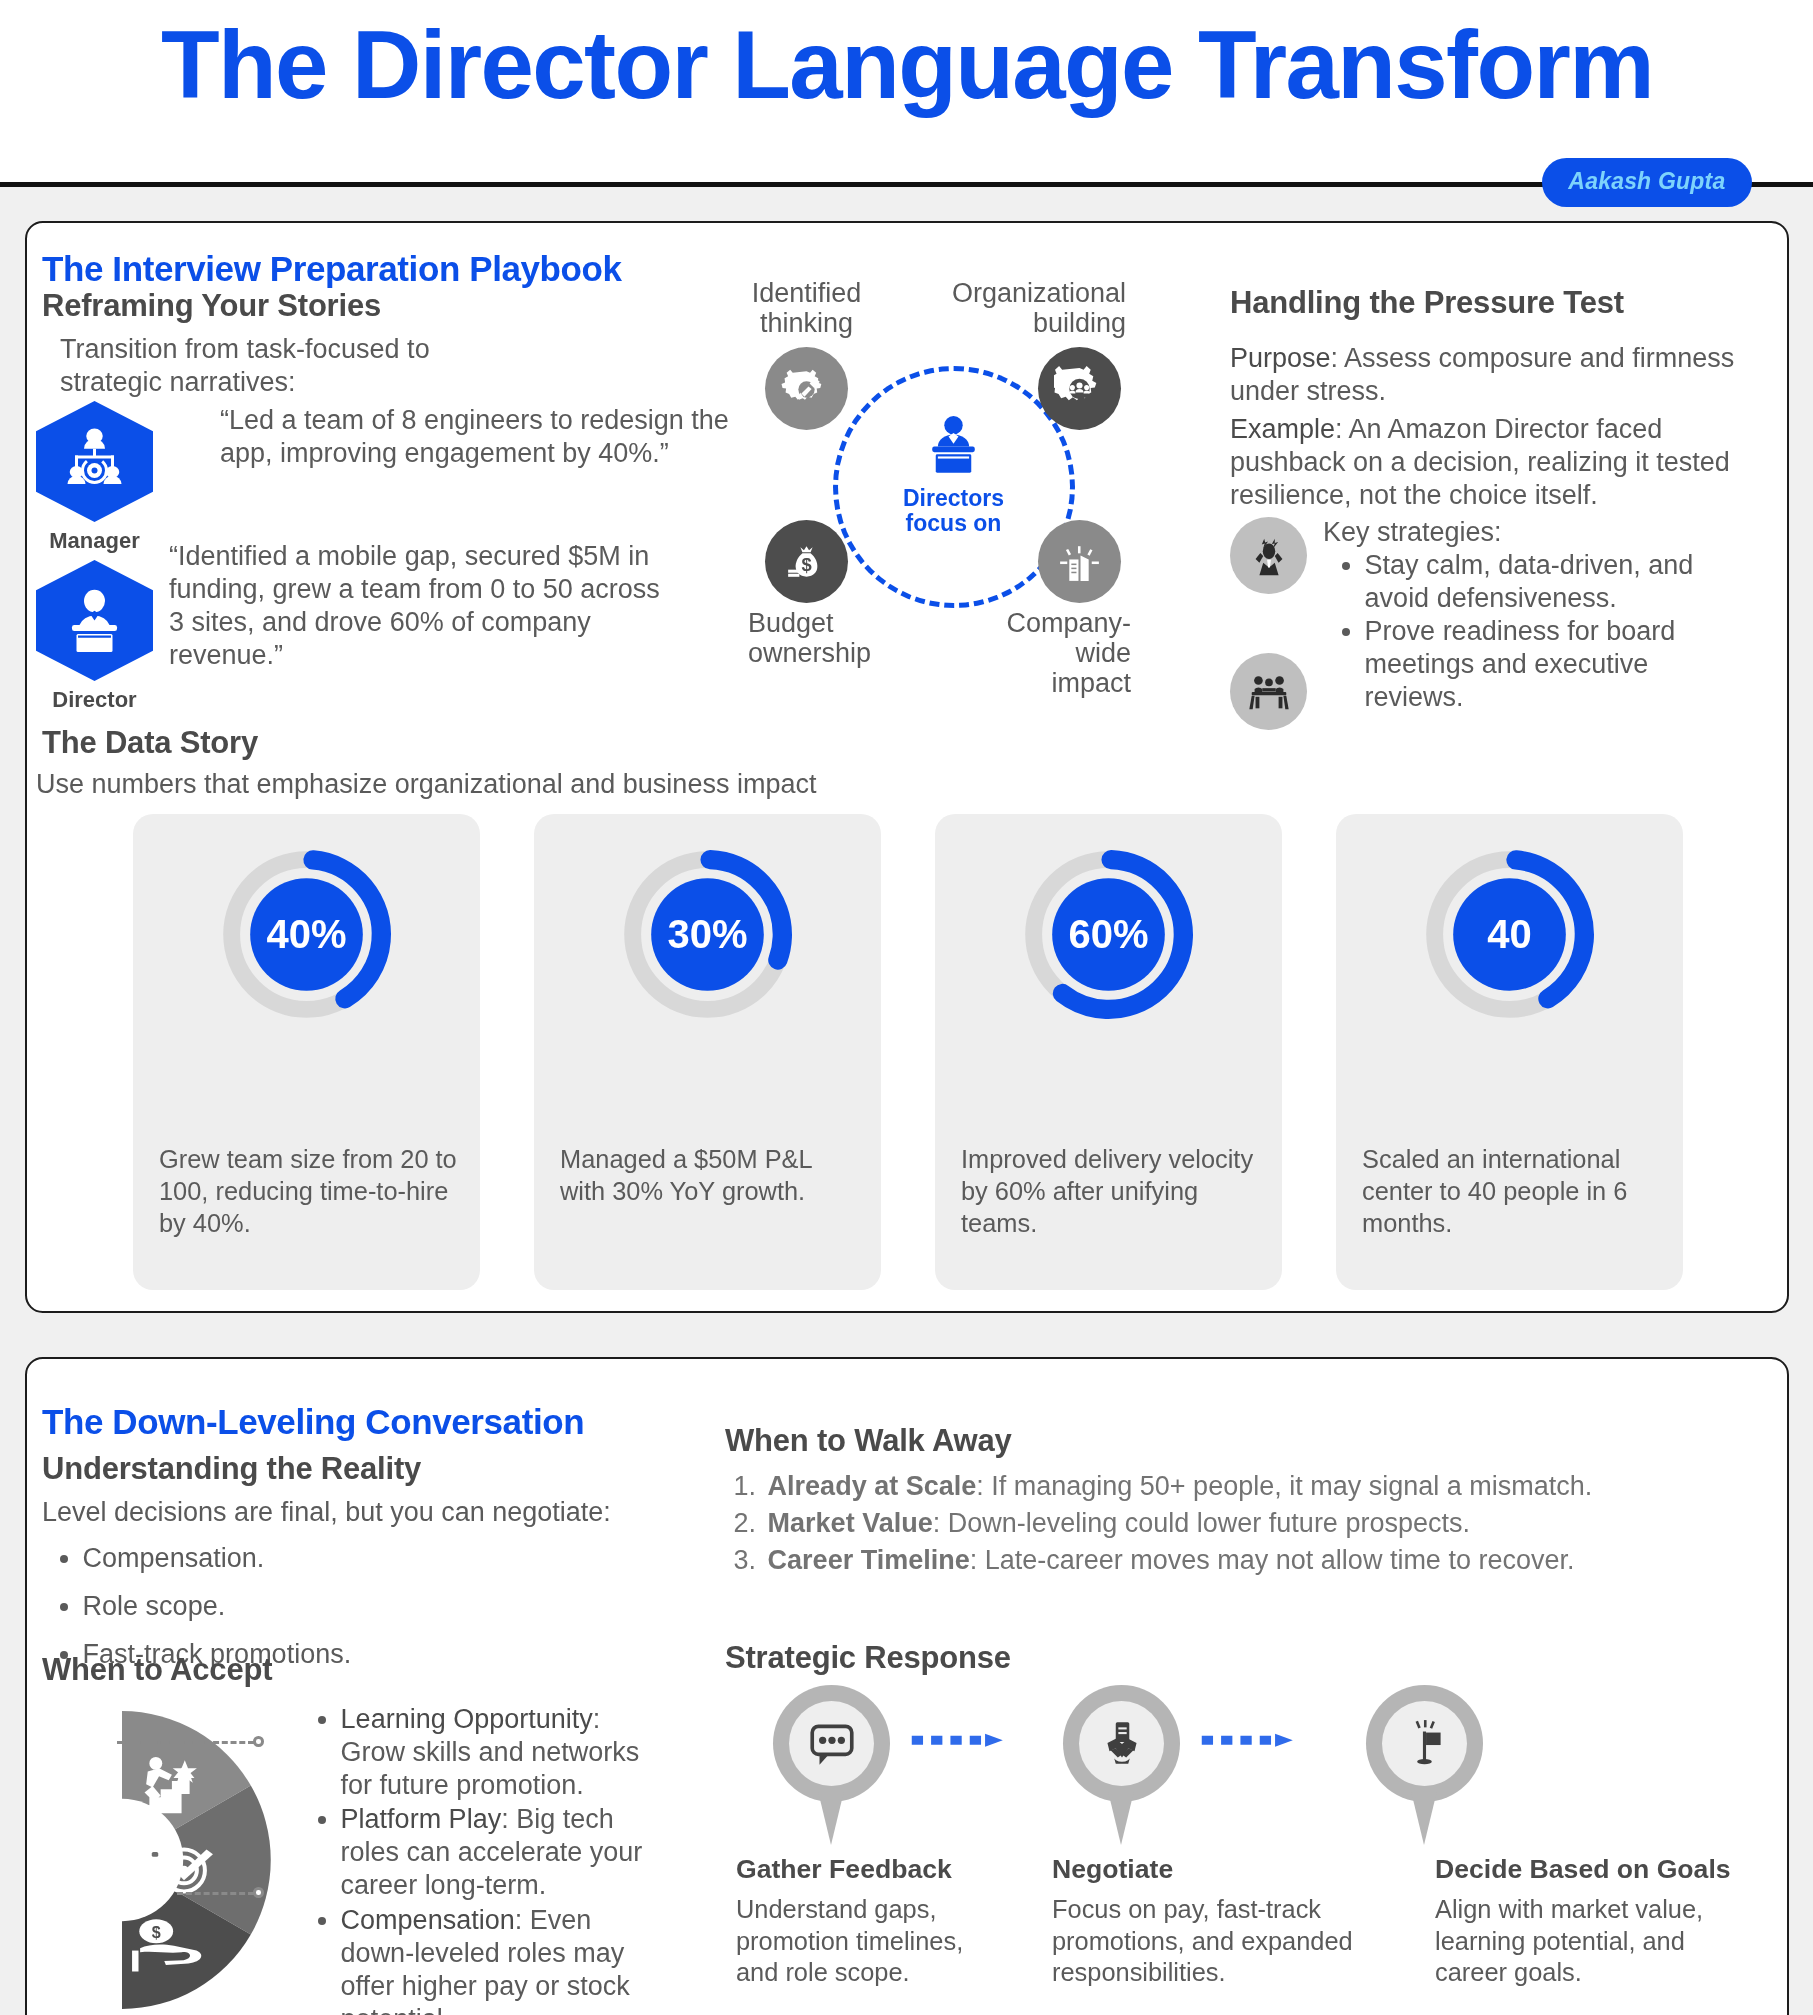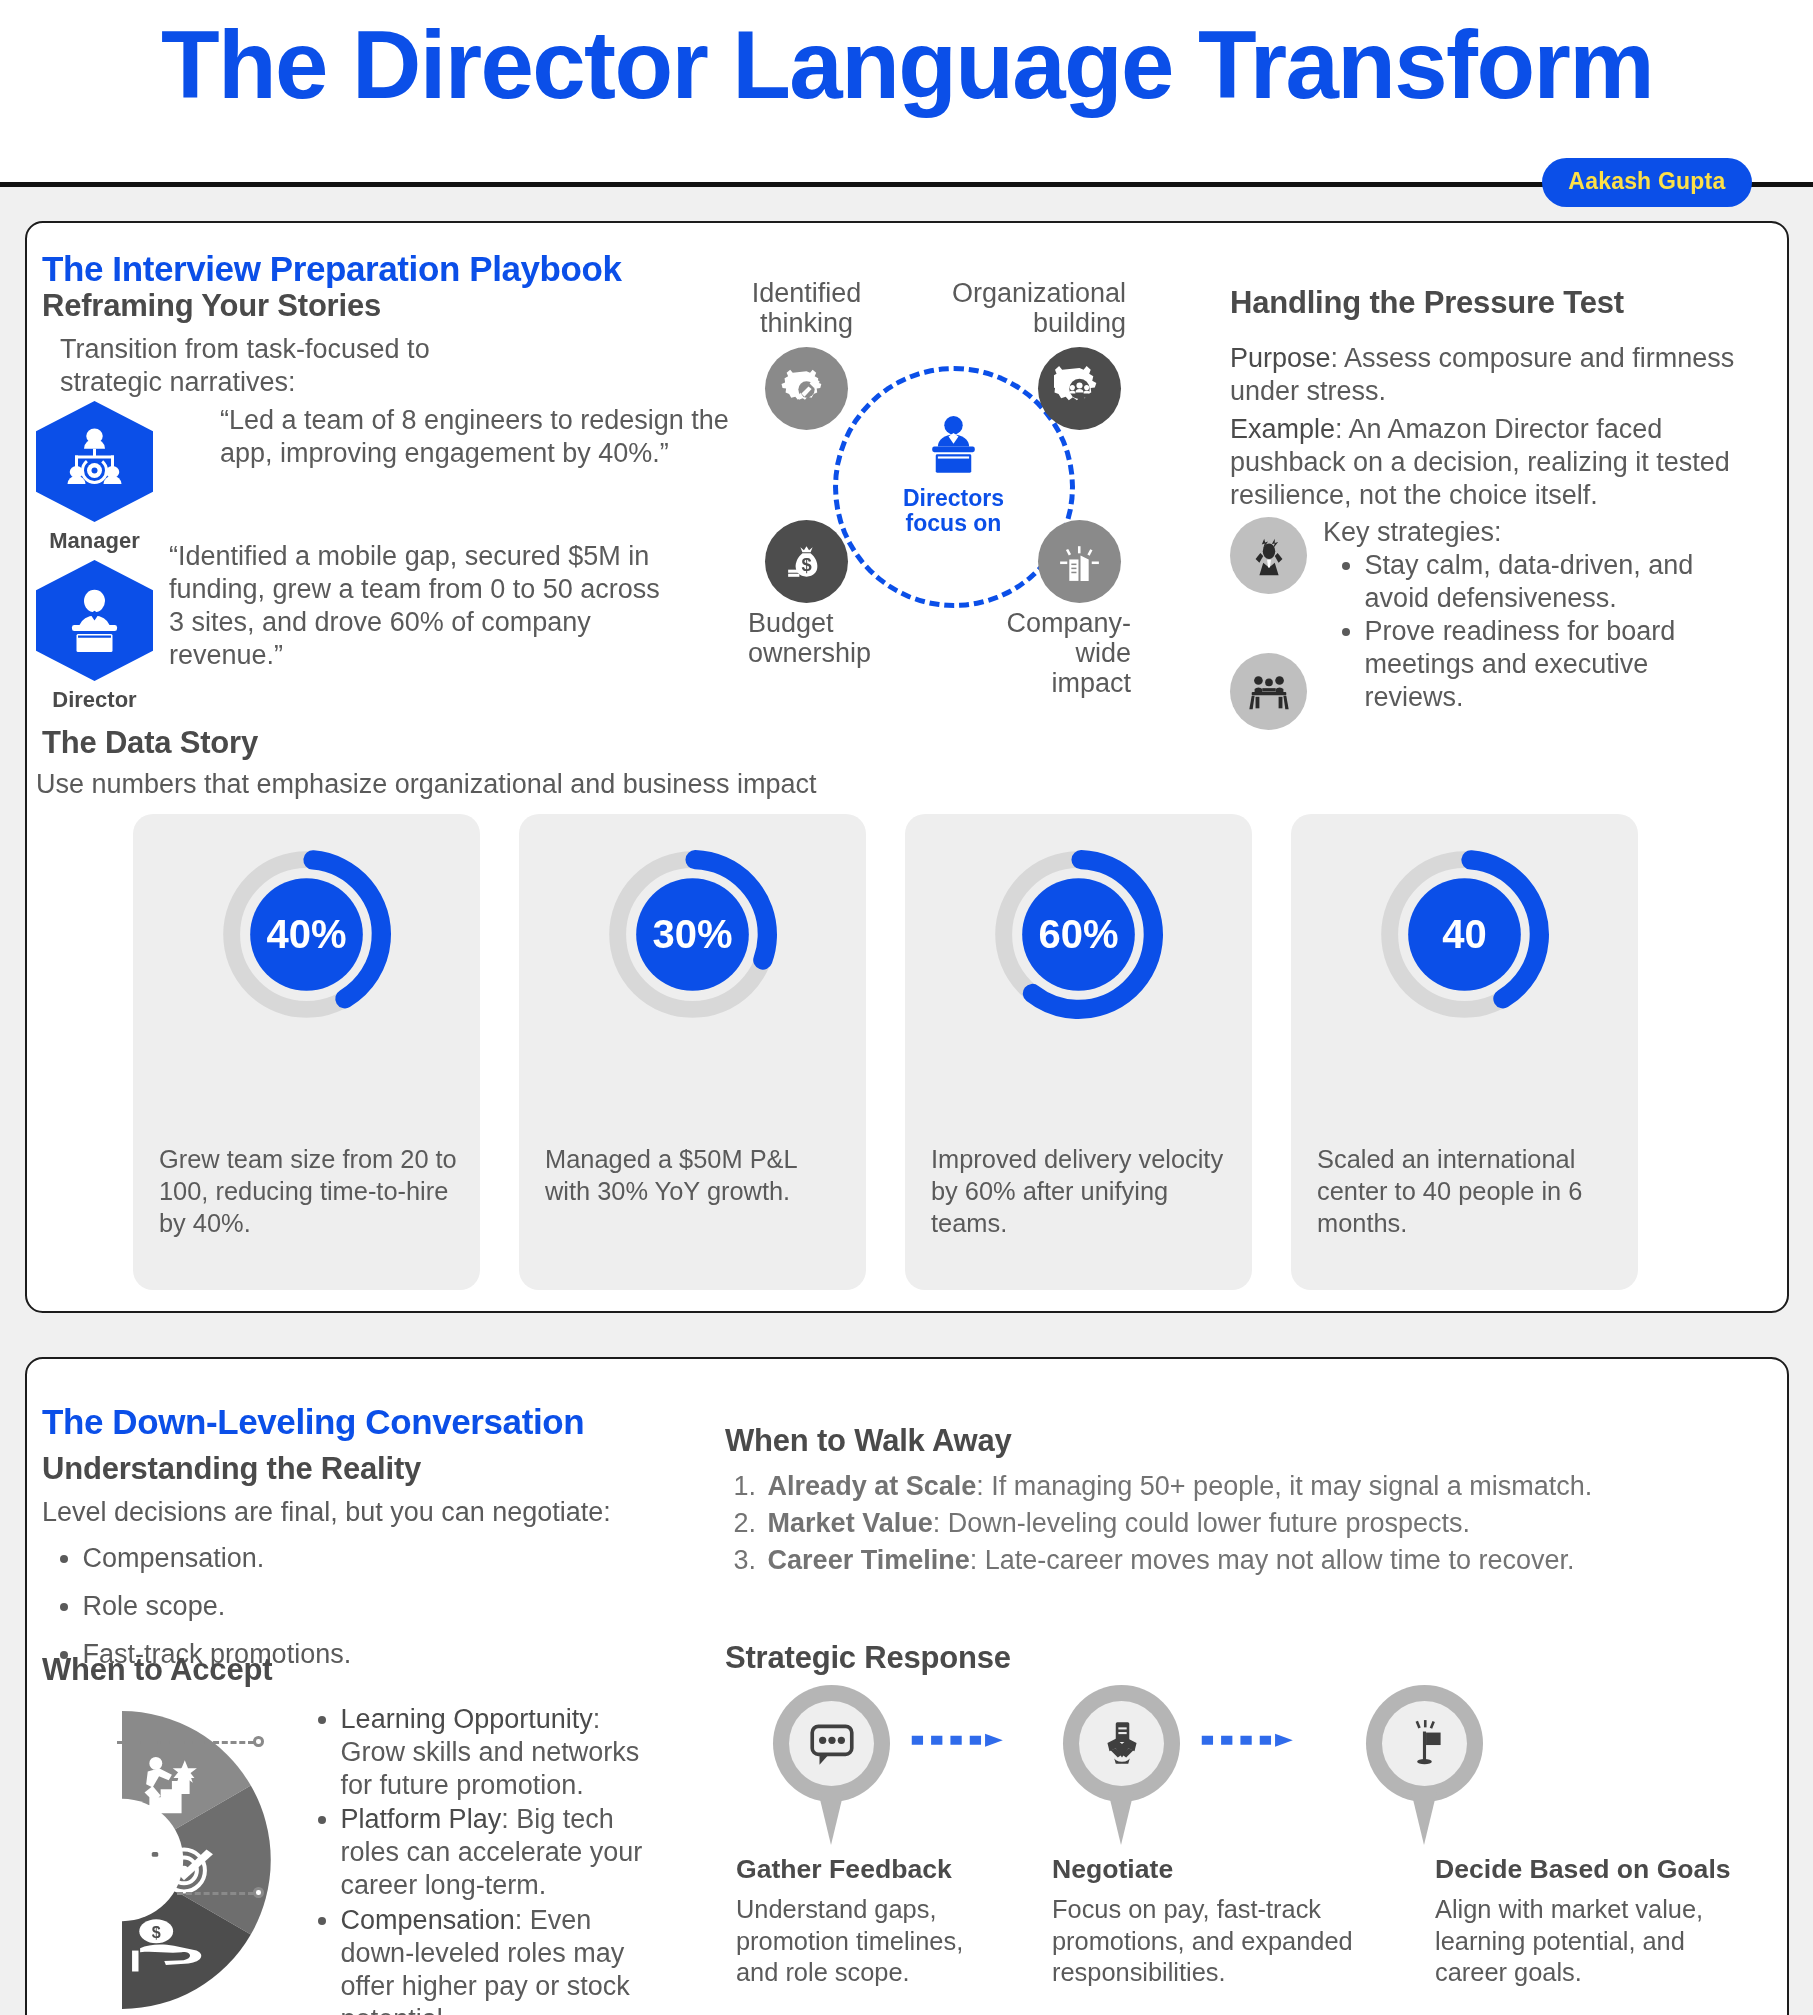--- a/index.html
+++ b/index.html
@@ -22,25 +22,26 @@
     font-size: 96px; line-height: 1.05; font-weight: bold;
     color: #0B4FE8; letter-spacing: -1.6px;
     font-family: "Liberation Sans", sans-serif;
   }
   .header-rule {
     position: absolute; left: 0; top: 182px; width: 1814px; height: 5.2px;
     background: #111111;
   }
   .byline {
     position: absolute; right: 62px; top: 158px;
-    background: #0B4FE8; color: #fde047;
+    background: #0B4FE8; color: #7dd3fc;
     border-radius: 40px;
     padding: 9.7px 26.6px 12px 26.6px;
     font-size: 23px; font-weight: bold; letter-spacing: 0.2px;
     z-index: 5;
+    font-style: italic;
   }
 
   
   .panel {
     position: absolute; background: #ffffff;
     border: 2.8px solid #1c1c1c; border-radius: 17.7px;
   }
   #panel-top { left: 25px; top: 221px; width: 1764px; height: 1092px; }
   #panel-bottom { left: 25px; top: 1357px; width: 1764px; height: 807px; }
 
@@ -96,21 +97,21 @@
   #pressure h3 { margin-bottom: 21px; }
   .gray-circ {
     position: absolute; width: 77px; height: 77px; border-radius: 50%;
     background: #bfbfbf; display: flex; align-items: center; justify-content: center;
   }
   .gray-circ svg { width: 48px; height: 48px; }
 
   
   #data-head { position: absolute; left: 42px; top: 725px; }
   #data-sub { position: absolute; left: 36px; top: 768px; }
-  #cards { position: absolute; left: 133px; top: 814px; width: 1580px; display: flex; gap: 39px; }
+  #cards { position: absolute; left: 133px; top: 814px; width: 1580px; display: flex; gap: 54px; }
   .card {
     width: 347px; height: 476px; background: #eeeeee; border-radius: 20px;
     padding: 22.6px 26px; position: relative;
   }
   .donut-wrap { position: relative; width: 173px; height: 173px; margin: 11.3px auto 0; }
   .donut-wrap svg { position: absolute; left: 0; top: 0; }
   .donut-val {
     position: absolute; left: 0; top: 0; width: 173px; height: 173px;
     display: flex; align-items: center; justify-content: center;
     font-size: 40px; font-weight: bold; color: #ffffff;

